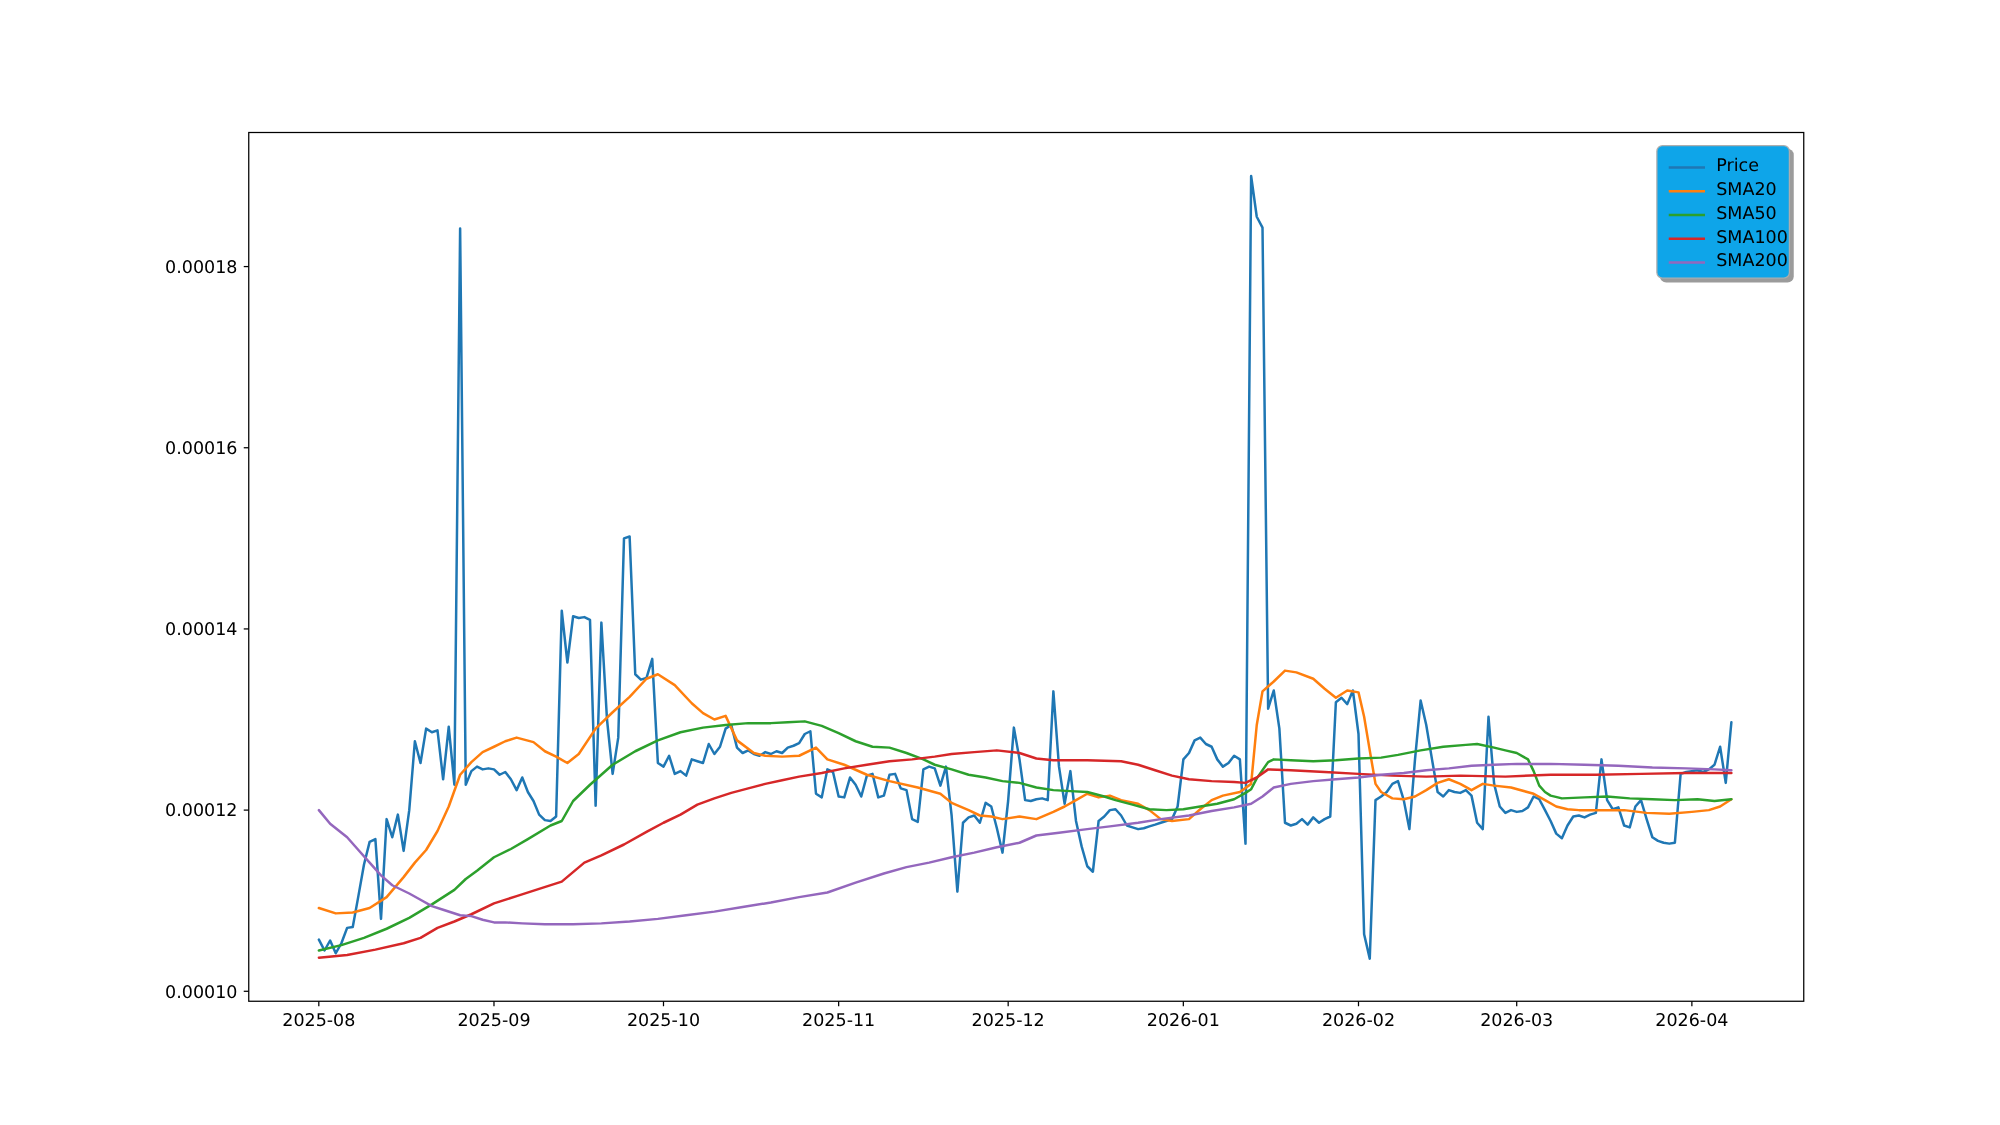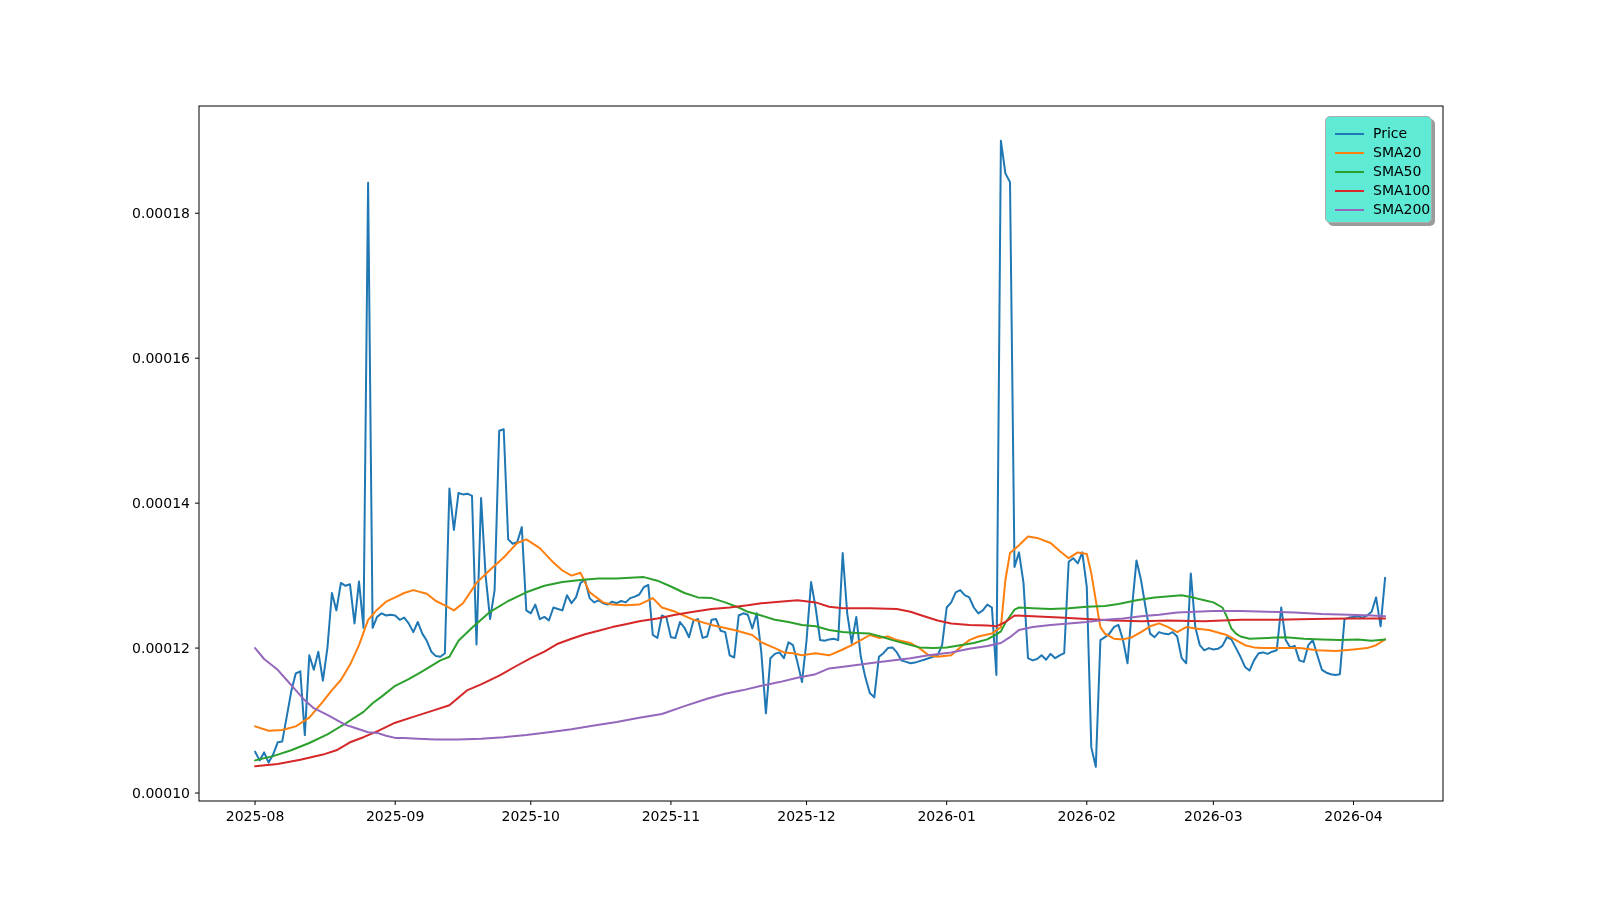--- a/index.html
+++ b/index.html
@@ -14,21 +14,21 @@
   .tick-label{
     font-family:"DejaVu Sans", sans-serif;
     font-size:14px;
     fill:#000000;
   }
   .legend{
     position:absolute;
     left:1325px;top:116px;
     width:107px;height:107px;
     box-sizing:border-box;
-    background:#5eead4;
+    background:#0ea5e9;
     border:1px solid #adadad;
     border-radius:5px;
     box-shadow:3px 3px 0 #9b9b9b;
     padding:7px 8px 6px 9px;
     display:flex;
     flex-direction:column;
   }
   .legend-item{
     display:flex;
     align-items:center;

